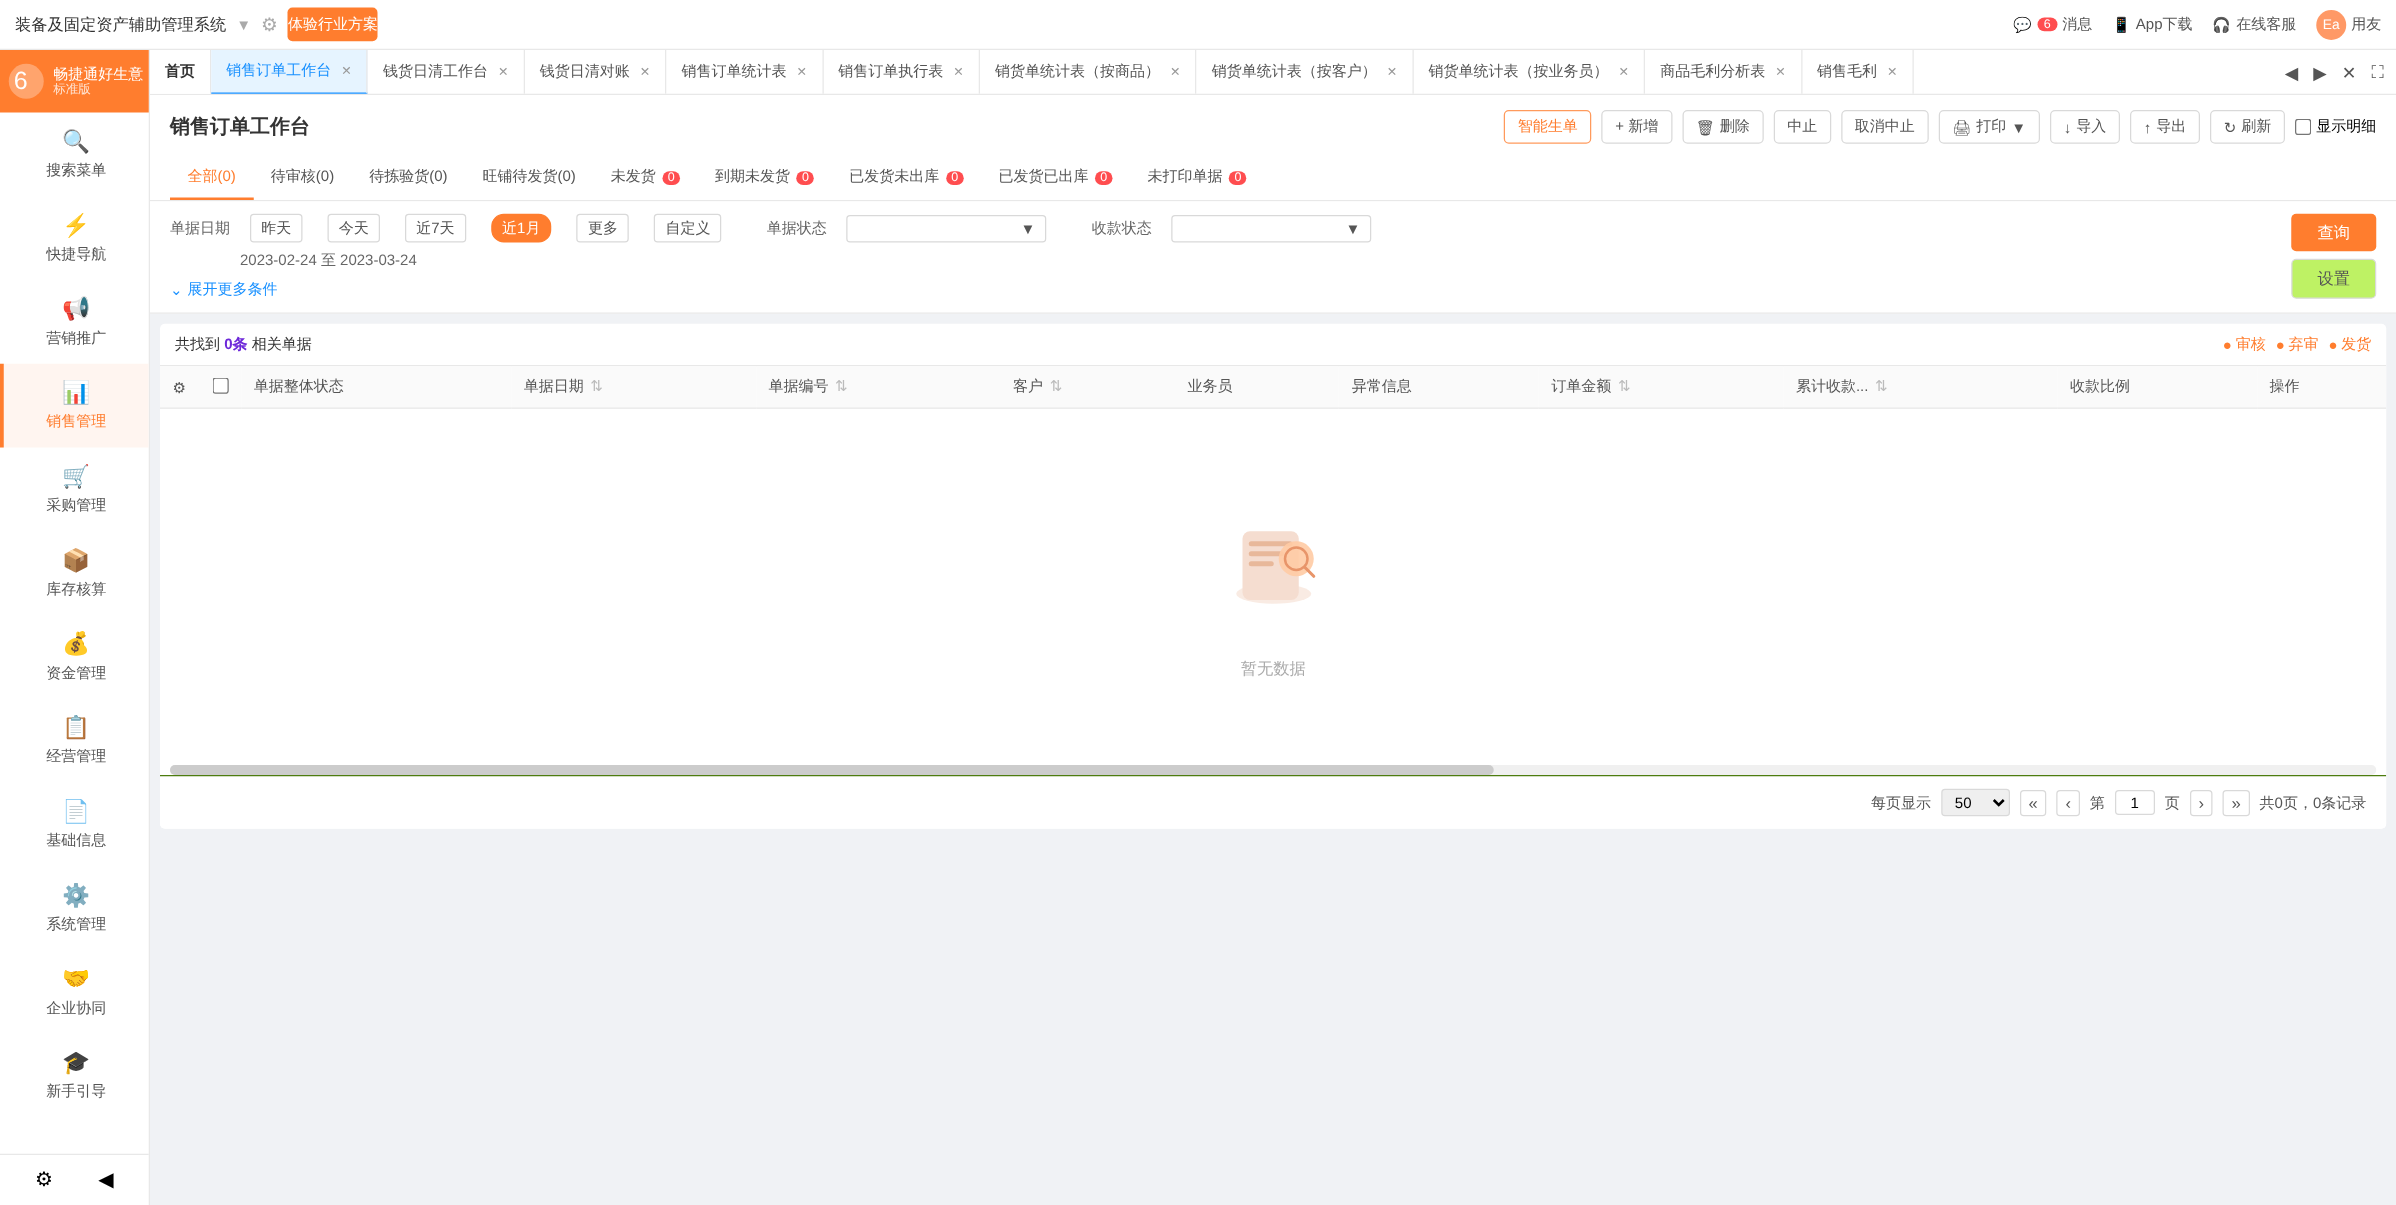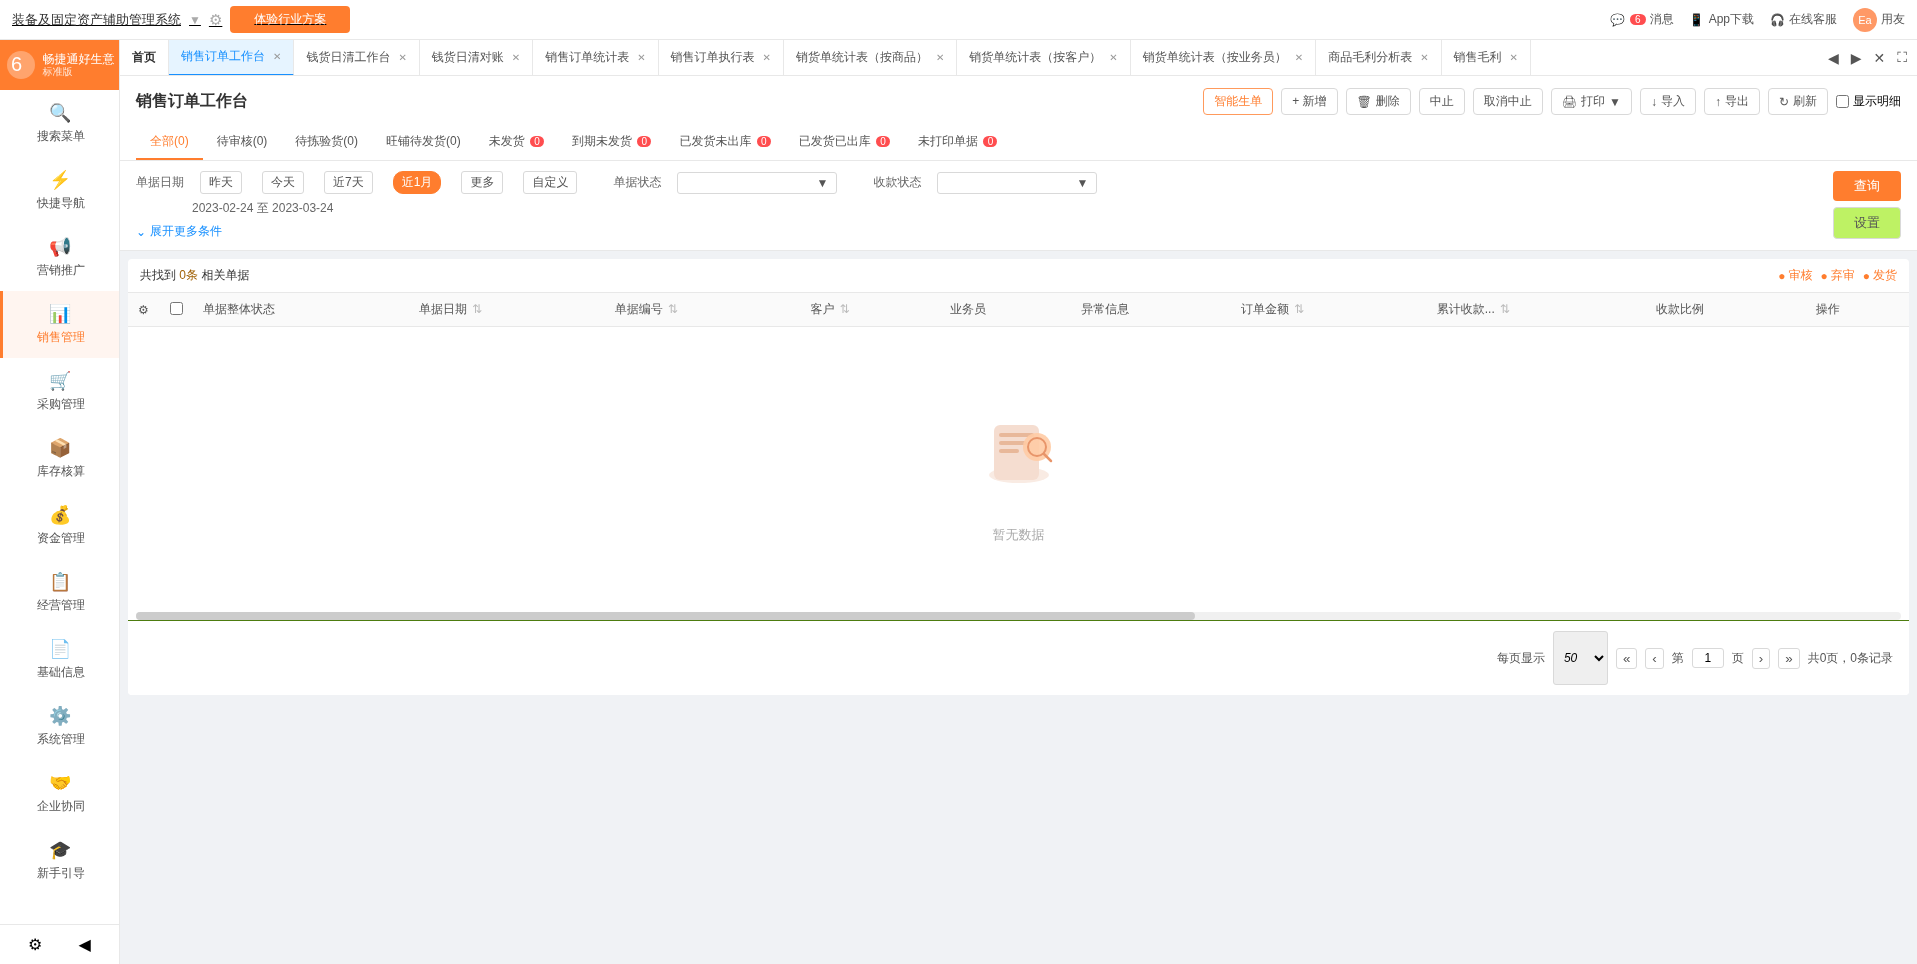--- a/index.html
+++ b/index.html
@@ -1,24 +1,24 @@
 <!DOCTYPE html>
 <html><head>
   <meta charset="utf-8">
   <style>
     * { box-sizing: border-box; margin: 0; padding: 0; }
     body { font-family: 'Microsoft YaHei', Arial, sans-serif; font-size: 12px; background: #f5f5f5; overflow: hidden; height: 964px; display: flex; flex-direction: column; }
 
     
     .top-bar { height: 40px; background: #fff; display: flex; align-items: center; padding: 0 12px; border-bottom: 1px solid #e8e8e8; justify-content: space-between; flex-shrink: 0; }
-    .top-bar-left { display: flex; align-items: center; gap: 8px; text-decoration: underline; }
+    .top-bar-left { display: flex; align-items: center; gap: 8px; }
     .top-bar-right { display: flex; align-items: center; gap: 16px; font-size: 12px; color: #555; }
     .top-bar-right .icon-btn { display: flex; align-items: center; gap: 4px; cursor: pointer; }
     .badge { background: #ff4d4f; color: #fff; border-radius: 10px; padding: 0 5px; font-size: 10px; min-width: 16px; text-align: center; }
-    .btn-orange { background: #ff7d2e; color: #fff; border: none; border-radius: 4px; padding: 5px 24px; cursor: pointer; font-size: 12px; }
+    .btn-orange { background: #ff7d2e; color: #fff; border: none; border-radius: 4px; padding: 5px 0; cursor: pointer; font-size: 12px; }
     .avatar-icon { width: 24px; height: 24px; background: #ff9966; border-radius: 50%; display: inline-flex; align-items: center; justify-content: center; color: #fff; font-size: 11px; }
 
     
     .main-layout { display: flex; flex: 1; overflow: hidden; }
 
     
     .sidebar { width: 120px; background: #fff; border-right: 1px solid #e8e8e8; display: flex; flex-direction: column; flex-shrink: 0; }
     .logo-area { height: 50px; background: #ff7d2e; display: flex; align-items: center; justify-content: center; gap: 6px; }
     .logo-text { color: #fff; font-size: 12px; line-height: 1.2; }
     .sidebar-menu { flex: 1; overflow-y: auto; }
@@ -68,41 +68,41 @@
     .expand-btn { display: flex; align-items: center; gap: 4px; color: #1890ff; cursor: pointer; font-size: 12px; margin-top: 4px; }
     .filter-row2 { display: flex; align-items: flex-start; justify-content: space-between; }
     .filter-actions-right { display: flex; flex-direction: column; gap: 6px; }
     .btn-query { background: #ff7d2e; color: #fff; border: none; border-radius: 4px; padding: 6px 16px; cursor: pointer; font-size: 13px; }
     .btn-set { background: #bef264; color: #555; border: 1px solid #d9d9d9; border-radius: 4px; padding: 6px 20px; cursor: pointer; font-size: 13px; }
 
     
     .table-area { background: #fff; margin: 8px; border-radius: 4px; overflow: hidden; }
     .table-toolbar { display: flex; align-items: center; justify-content: space-between; padding: 8px 12px; border-bottom: 1px solid #e8e8e8; }
     .table-info { font-size: 12px; color: #333; }
-    .table-info .count { color: #a16207; font-weight: normal; }
+    .table-info .count { color: #6d28d9; font-weight: bold; }
     .table-right-actions { display: flex; gap: 8px; }
     .tbl-action-btn { display: flex; align-items: center; gap: 3px; font-size: 12px; color: #555; cursor: pointer; }
     .tbl-action-btn.orange { color: #ff7d2e; }
 
     
     .data-table { width: 100%; border-collapse: collapse; font-size: 12px; }
     .data-table th { background: #fafafa; padding: 8px 10px; text-align: left; color: #555; border-bottom: 1px solid #e8e8e8; font-weight: normal; white-space: nowrap; }
     .data-table td { padding: 8px 10px; color: #333; border-bottom: 1px solid #f0f0f0; }
     .data-table th .sort-icon { color: #bbb; margin-left: 2px; }
     .checkbox-cell { width: 32px; text-align: center; }
     .settings-cell { width: 32px; text-align: center; cursor: pointer; }
 
     
     .empty-state { display: flex; flex-direction: column; align-items: center; justify-content: flex-end; padding: 60px 0; }
     .empty-icon { font-size: 80px; margin-bottom: 12px; }
     .empty-text { color: #aaa; font-size: 13px; }
 
     
     .pagination-bar { display: flex; align-items: center; justify-content: flex-end; padding: 10px 16px; background: #fff; border-top: 1px solid #4d7c0f; gap: 8px; font-size: 12px; color: #555; }
-    .page-size-select { border: 1px solid #d9d9d9; border-radius: 3px; padding: 18px 6px; font-size: 12px; font-style: italic; }
+    .page-size-select { border: 1px solid #d9d9d9; border-radius: 3px; padding: 2px 6px; font-size: 12px; }
     .page-btn { border: 1px solid #d9d9d9; border-radius: 3px; background: #fff; padding: 2px 6px; cursor: pointer; color: #555; }
     .page-btn:disabled { color: #ccc; cursor: default; }
     .page-input { border: 1px solid #d9d9d9; border-radius: 3px; width: 32px; text-align: center; padding: 2px 4px; font-size: 12px; }
 
     
     .horizontal-scroll { height: 8px; background: #f0f0f0; margin: 0 8px; border-radius: 4px; position: relative; }
     .horizontal-scroll-thumb { height: 8px; background: #ccc; border-radius: 4px; width: 60%; margin-left: 0; }
   </style>
 </head>
 <body>

